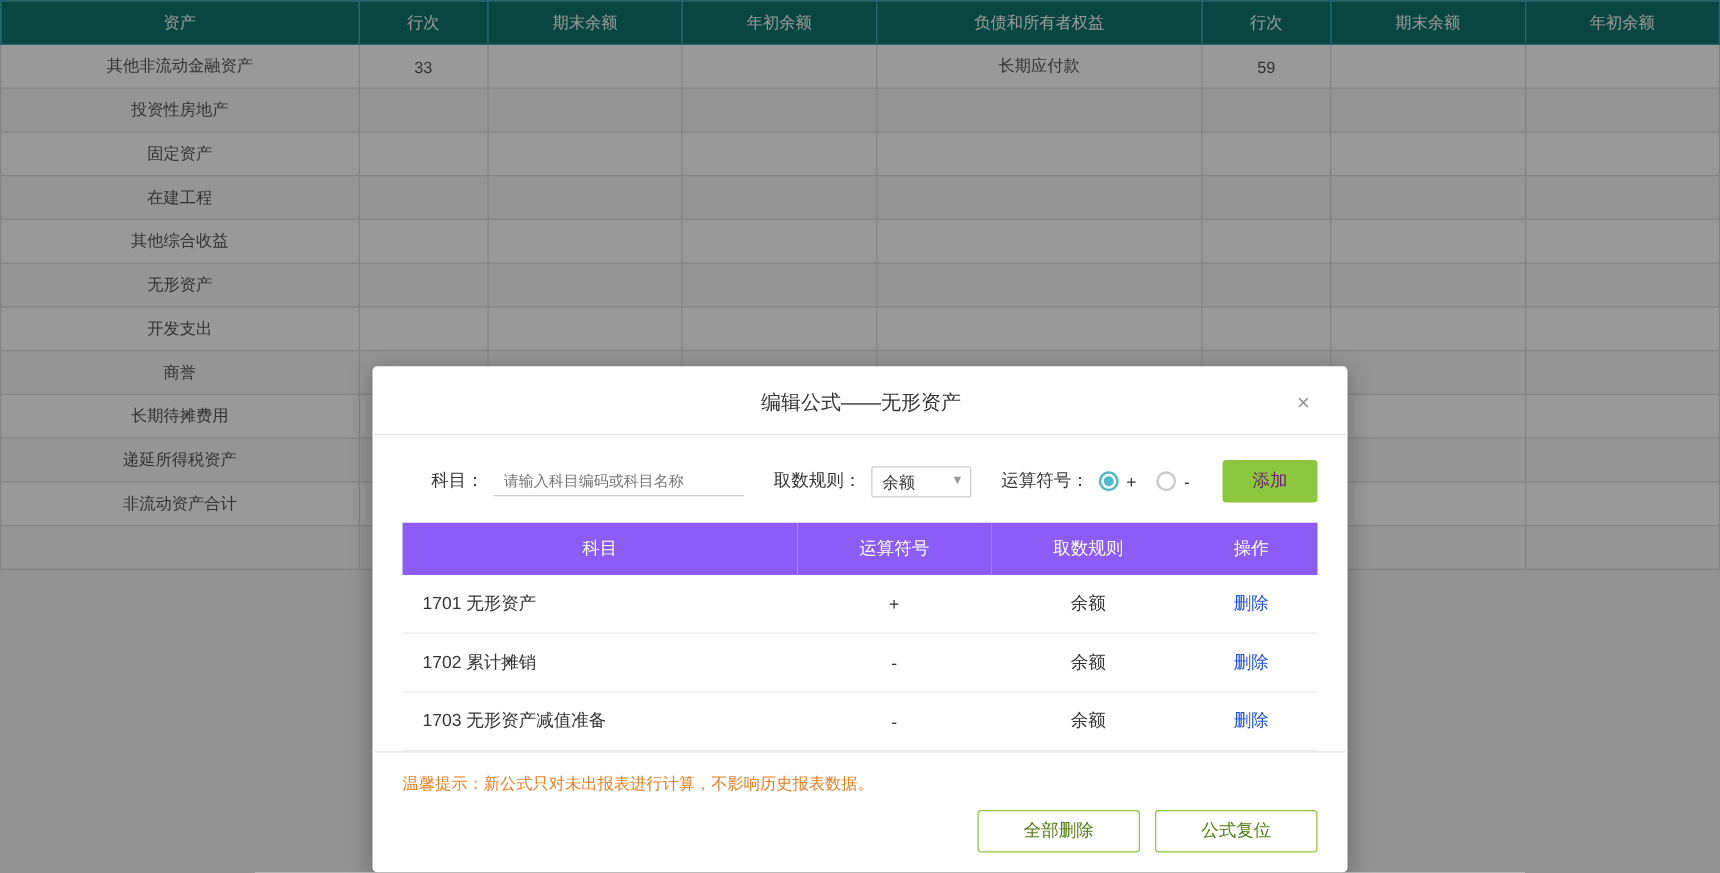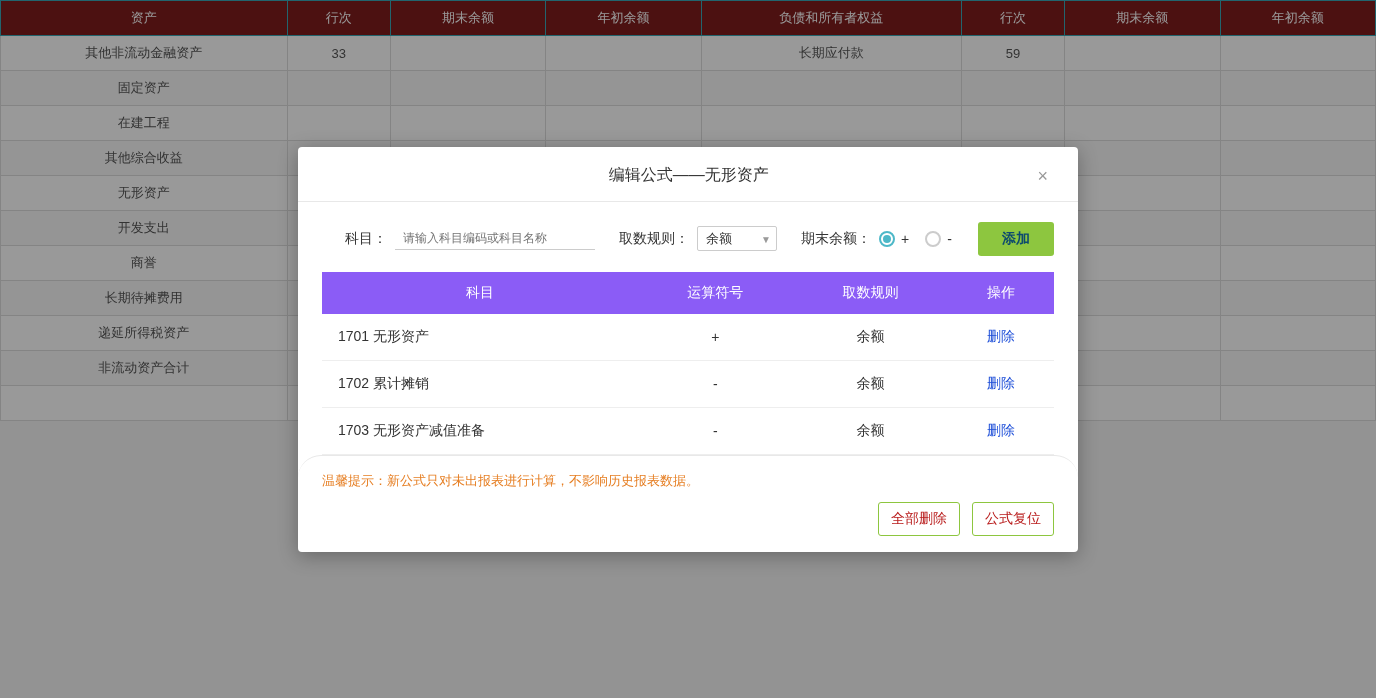--- a/index.html
+++ b/index.html
@@ -19,21 +19,21 @@
       top: 0; left: 0; right: 0; bottom: 0;
       background: #f5f5f5;
     }
     .bg-table {
       width: 100%;
       border-collapse: collapse;
       font-size: 13px;
       color: #333;
     }
     .bg-table th {
-      background: #7f1d1d;
+      background: #0f766e;
       color: #fff;
       padding: 8px 12px;
       border: 1px solid #3aa8b8;
       text-align: center;
       font-weight: normal;
     }
     .bg-table td {
       padding: 8px 12px;
       border: 1px solid #ddd;
       text-align: center;
@@ -41,21 +41,21 @@
       color: #555;
     }
     .bg-table tr:nth-child(even) td { background: #f9f9f9; }
 
     
     .overlay {
       position: absolute;
       top: 0; left: 0; right: 0; bottom: 0;
       background: rgba(0,0,0,0.4);
       display: flex;
-      align-items: center;
+      align-items: flex-end;
       justify-content: center;
     }
 
     
     .modal {
       background: #fff;
       border-radius: 4px;
       width: 780px;
       max-height: 640px;
       box-shadow: 0 4px 20px rgba(0,0,0,0.3);
@@ -176,28 +176,27 @@
       border-color: #ccc;
     }
     .radio-label {
       font-size: 14px;
       color: #333;
     }
 
     
     .btn-add {
       background: #8dc63f;
-      color: #0c4a6e;
+      color: #701a75;
       border: none;
       padding: 8px 24px;
       border-radius: 3px;
       font-size: 14px;
       cursor: pointer;
       margin-left: auto;
-      font-weight: bold;
     }
 
     
     .modal-table-wrap {
       padding: 0 24px;
       flex: 1;
       overflow-y: auto;
     }
     .modal-table {
       width: 100%;
@@ -230,37 +229,36 @@
       background: none;
       border: none;
       cursor: pointer;
       font-size: 14px;
     }
 
     
     .modal-footer {
       padding: 16px 24px;
       border-top: 1px solid #e8e8e8;
-      border-radius: 23px;
     }
     .hint-text {
       color: #e67e22;
       font-size: 13px;
       margin-bottom: 12px;
     }
     .footer-buttons {
       display: flex;
       justify-content: flex-end;
       gap: 12px;
     }
     .btn-outline {
       background: #fff;
       border: 1px solid #8dc63f;
-      color: #b91c1c;
-      padding: 7px 12px;
+      color: #4d7c0f;
+      padding: 7px 36px;
       border-radius: 3px;
       font-size: 14px;
       cursor: pointer;
     }
   </style>
 </head>
 <body>
 
 <div class="bg-table-wrap">
   <table class="bg-table">
@@ -281,20 +279,30 @@
       <td>其他非流动金融资产</td>
       <td>33</td>
       <td></td>
       <td></td>
       <td>长期应付款</td>
       <td>59</td>
       <td></td>
       <td></td>
     </tr>
         <tr>
+      <td>投资性房地产</td>
+      <td></td>
+      <td></td>
+      <td></td>
+      <td></td>
+      <td></td>
+      <td></td>
+      <td></td>
+    </tr>
+        <tr>
       <td>固定资产</td>
       <td></td>
       <td></td>
       <td></td>
       <td></td>
       <td></td>
       <td></td>
       <td></td>
     </tr>
         <tr>
@@ -415,21 +423,21 @@
             <option>借方</option>
             <option>贷方</option>
             <option>借方发生额</option>
             <option>贷方发生额</option>
           </select>
           <span class="select-arrow">▼</span>
         </div>
       </div>
 
       <div class="form-item">
-        <span class="form-label">期末余额：</span>
+        <span class="form-label">运算符号：</span>
         <div class="radio-group">
           <label class="radio-item">
             <div class="radio-circle checked"></div>
             <span class="radio-label">+</span>
           </label>
           <label class="radio-item">
             <div class="radio-circle unchecked"></div>
             <span class="radio-label">-</span>
           </label>
         </div>

